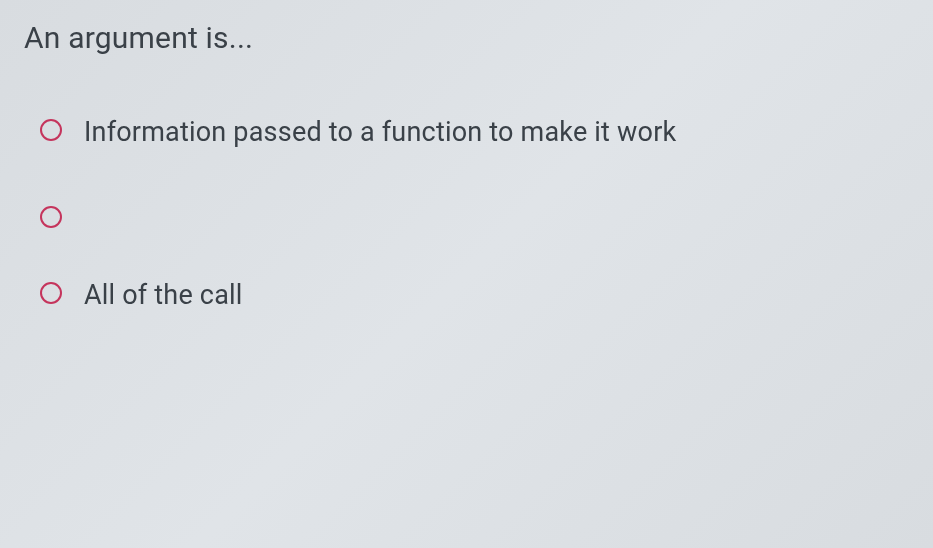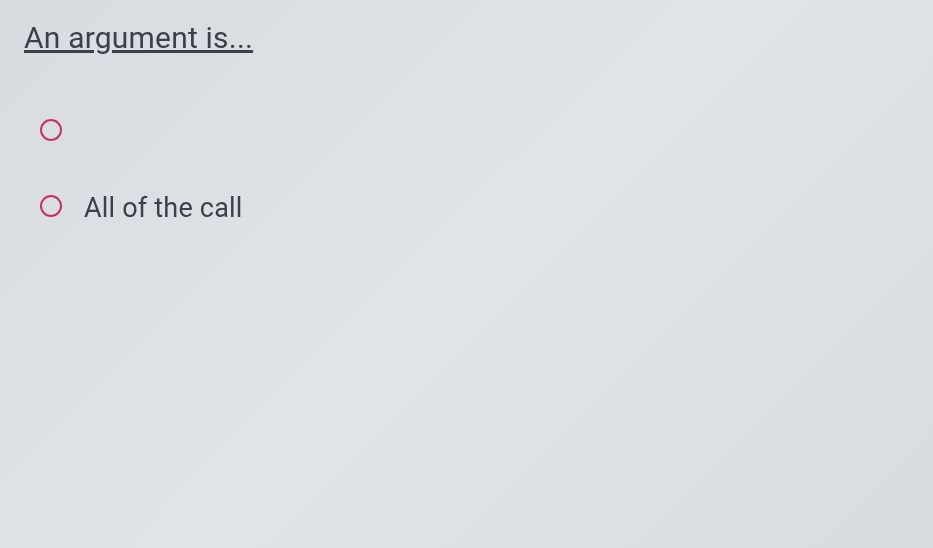--- a/index.html
+++ b/index.html
@@ -15,21 +15,20 @@
       padding: 20px 24px;
       color: #3a4148;
       overflow: hidden;
     }
     .question-title {
       font-size: 30px;
       font-weight: 400;
       color: #3a4148;
       margin-bottom: 58px;
       letter-spacing: 0.2px;
-      text-decoration: underline;
     }
     .options-container {
       display: flex;
       flex-direction: column;
       gap: 48px;
       padding-left: 16px;
     }
     .option-row {
       display: flex;
       align-items: flex-start;
@@ -53,20 +52,24 @@
       letter-spacing: 0.2px;
     }
   </style>
 </head>
 <body>
 
 <div class="question-title">An argument is...</div>
 
 <div class="options-container">
 
+  <div class="option-row">
+    <div class="radio-circle"></div>
+    <div class="option-text">Information passed to a function to make it work</div>
+  </div>
 
   <div class="option-row">
     <div class="radio-circle"></div>
   </div>
 
 
   <div class="option-row">
     <div class="radio-circle"></div>
     <div class="option-text">All of the call</div>
   </div>

